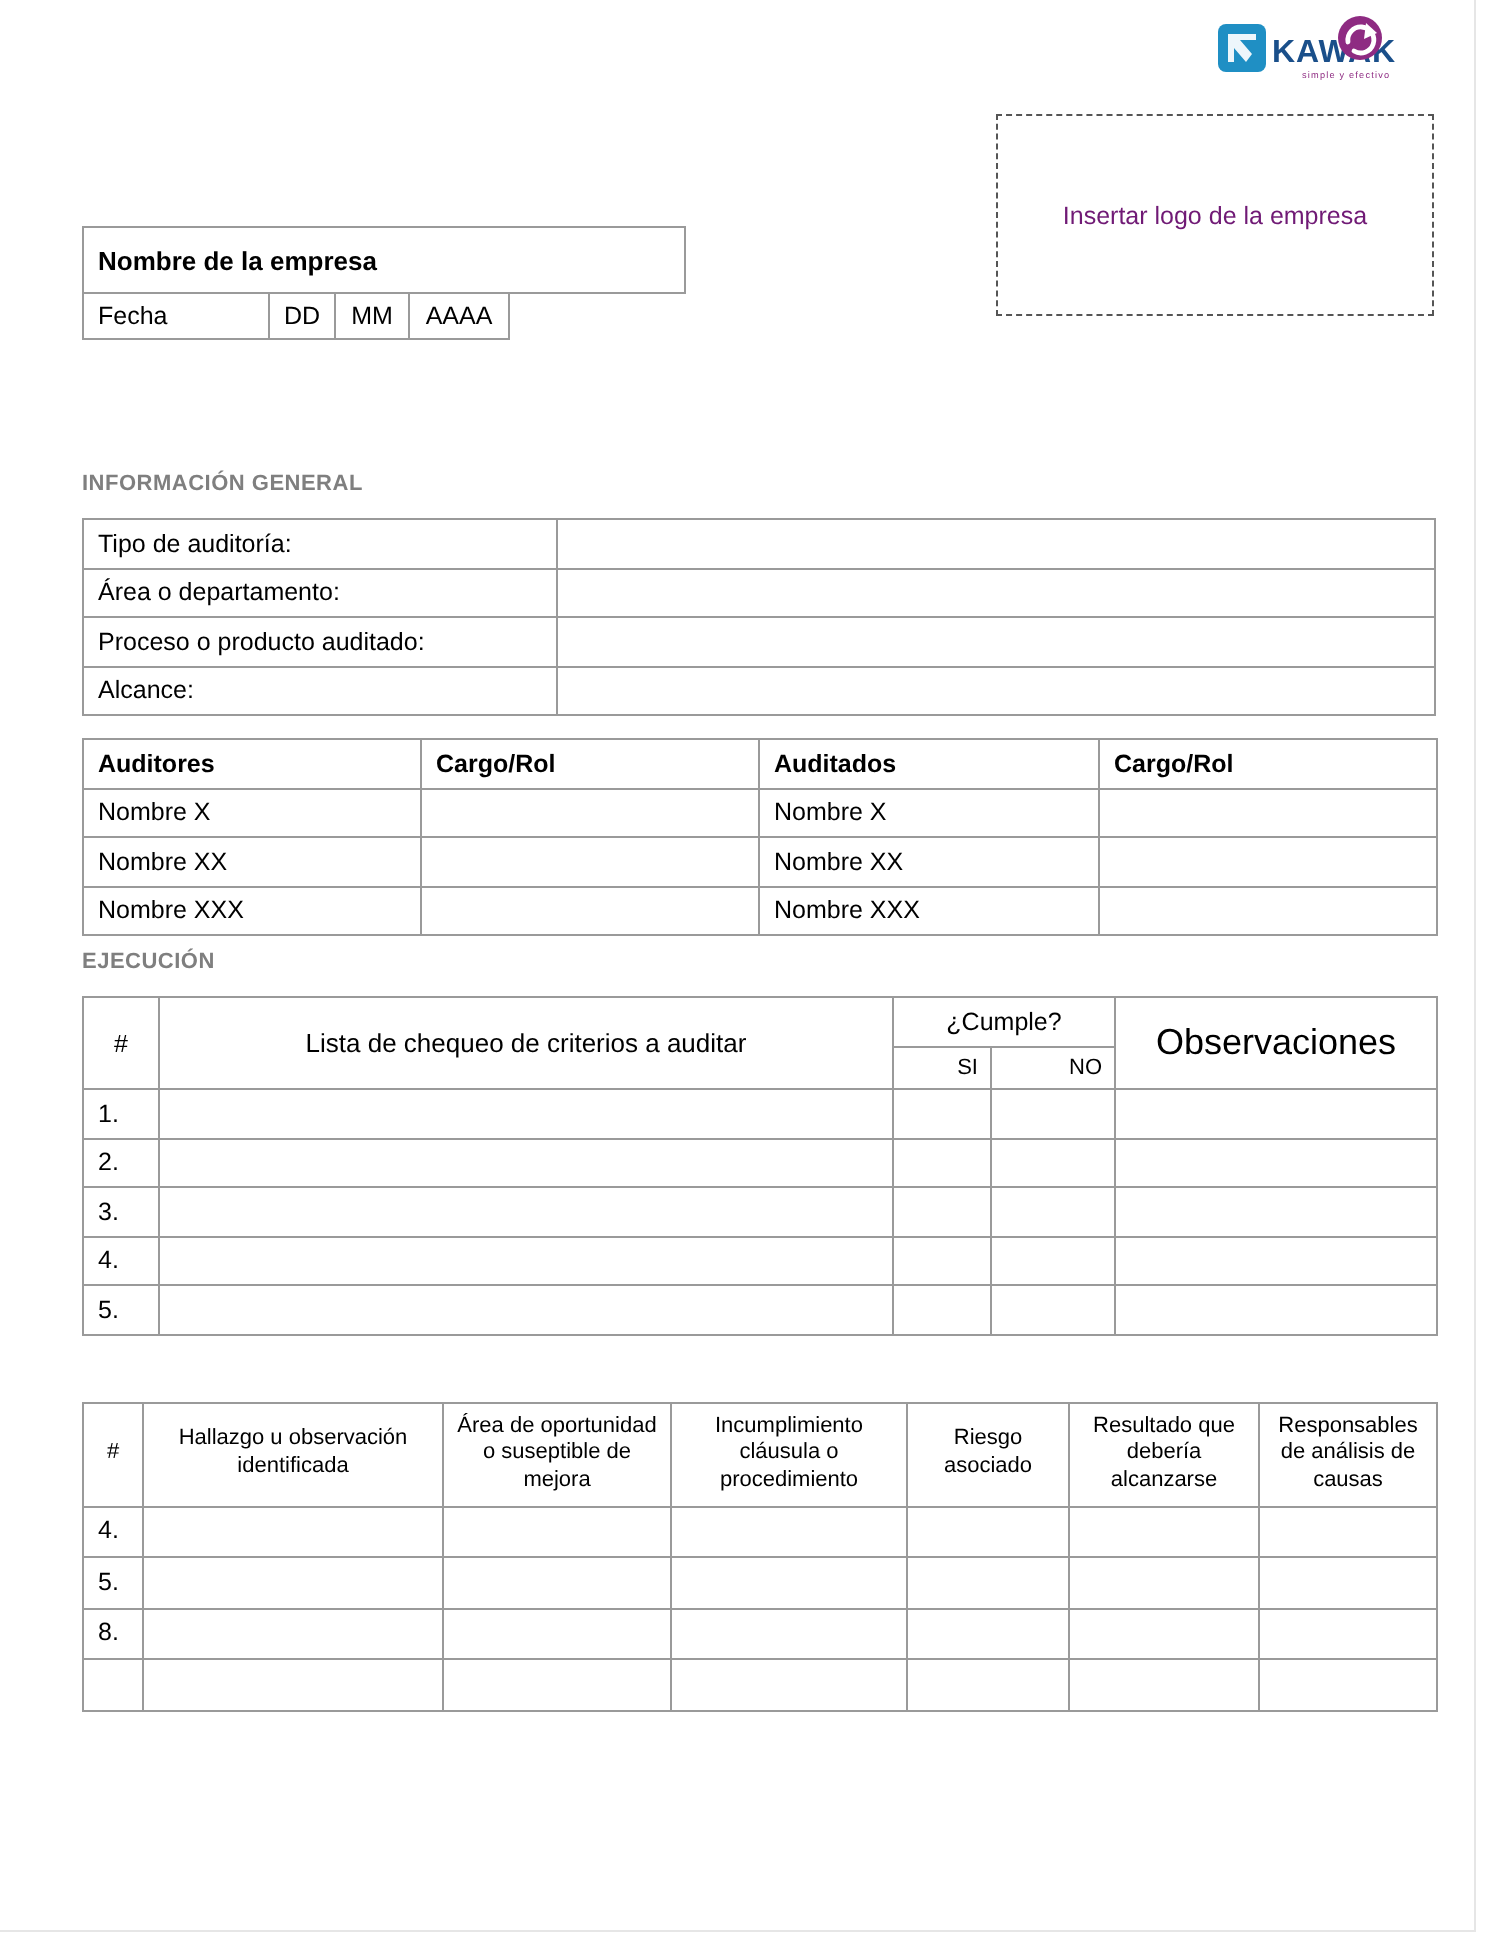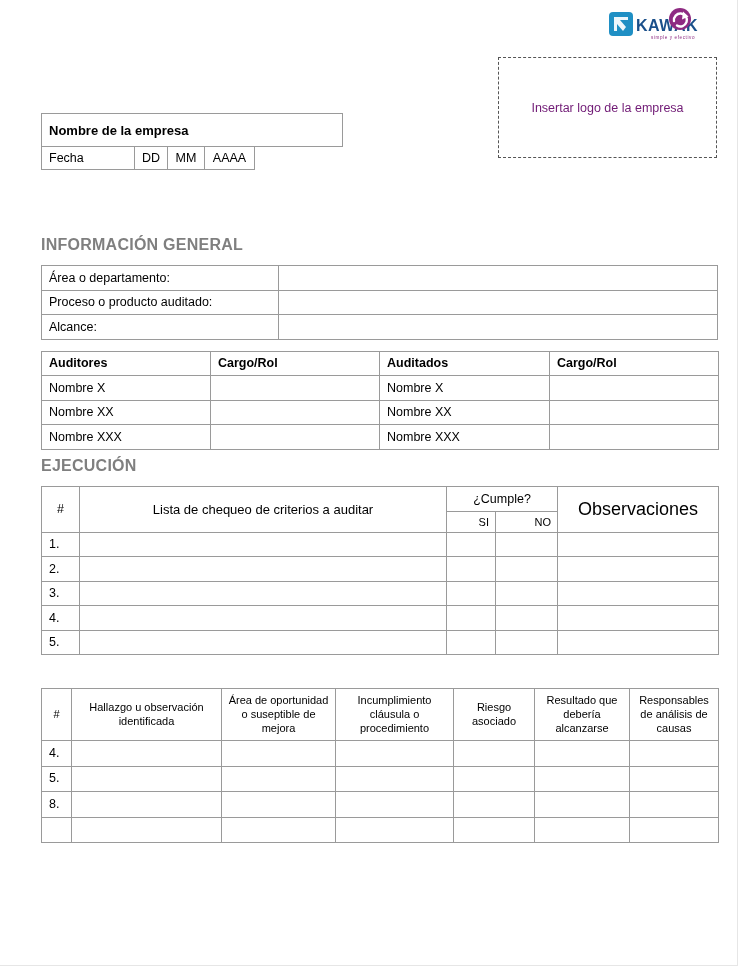--- a/index.html
+++ b/index.html
@@ -96,21 +96,21 @@
   }
   .company-table td.fecha-label { height: 22px; padding-left: 7px; }
   .company-table td.date-part {
     text-align: center;
     padding-left: 2px;
     padding-right: 2px;
   }
 
   
   .section-head {
-    font-size: 16px;
+    font-size: 11px;
     font-weight: bold;
     color: #7f7f7f;
     letter-spacing: 0.25px;
   }
 
   
   .info-table { width: 677px; }
   .info-table td { height: 24.5px; }
   .info-table td.lbl { width: 237px; padding-left: 7px; }
 
@@ -183,20 +183,24 @@
   <div class="page-inner" style="top:236px;">
 
     <div class="section-head">INFORMACIÓN GENERAL</div>
     <div class="gap-s"></div>
     <table class="info-table">
       <colgroup>
           <col style="width:237px">
           <col>
         </colgroup>
       <tbody id="info-body">
+          <tr>
+            <td class="lbl">Tipo de auditoría:</td>
+            <td></td>
+          </tr>
           <tr>
             <td class="lbl">Área o departamento:</td>
             <td></td>
           </tr>
           <tr>
             <td class="lbl">Proceso o producto auditado:</td>
             <td></td>
           </tr>
           <tr>
             <td class="lbl">Alcance:</td>

